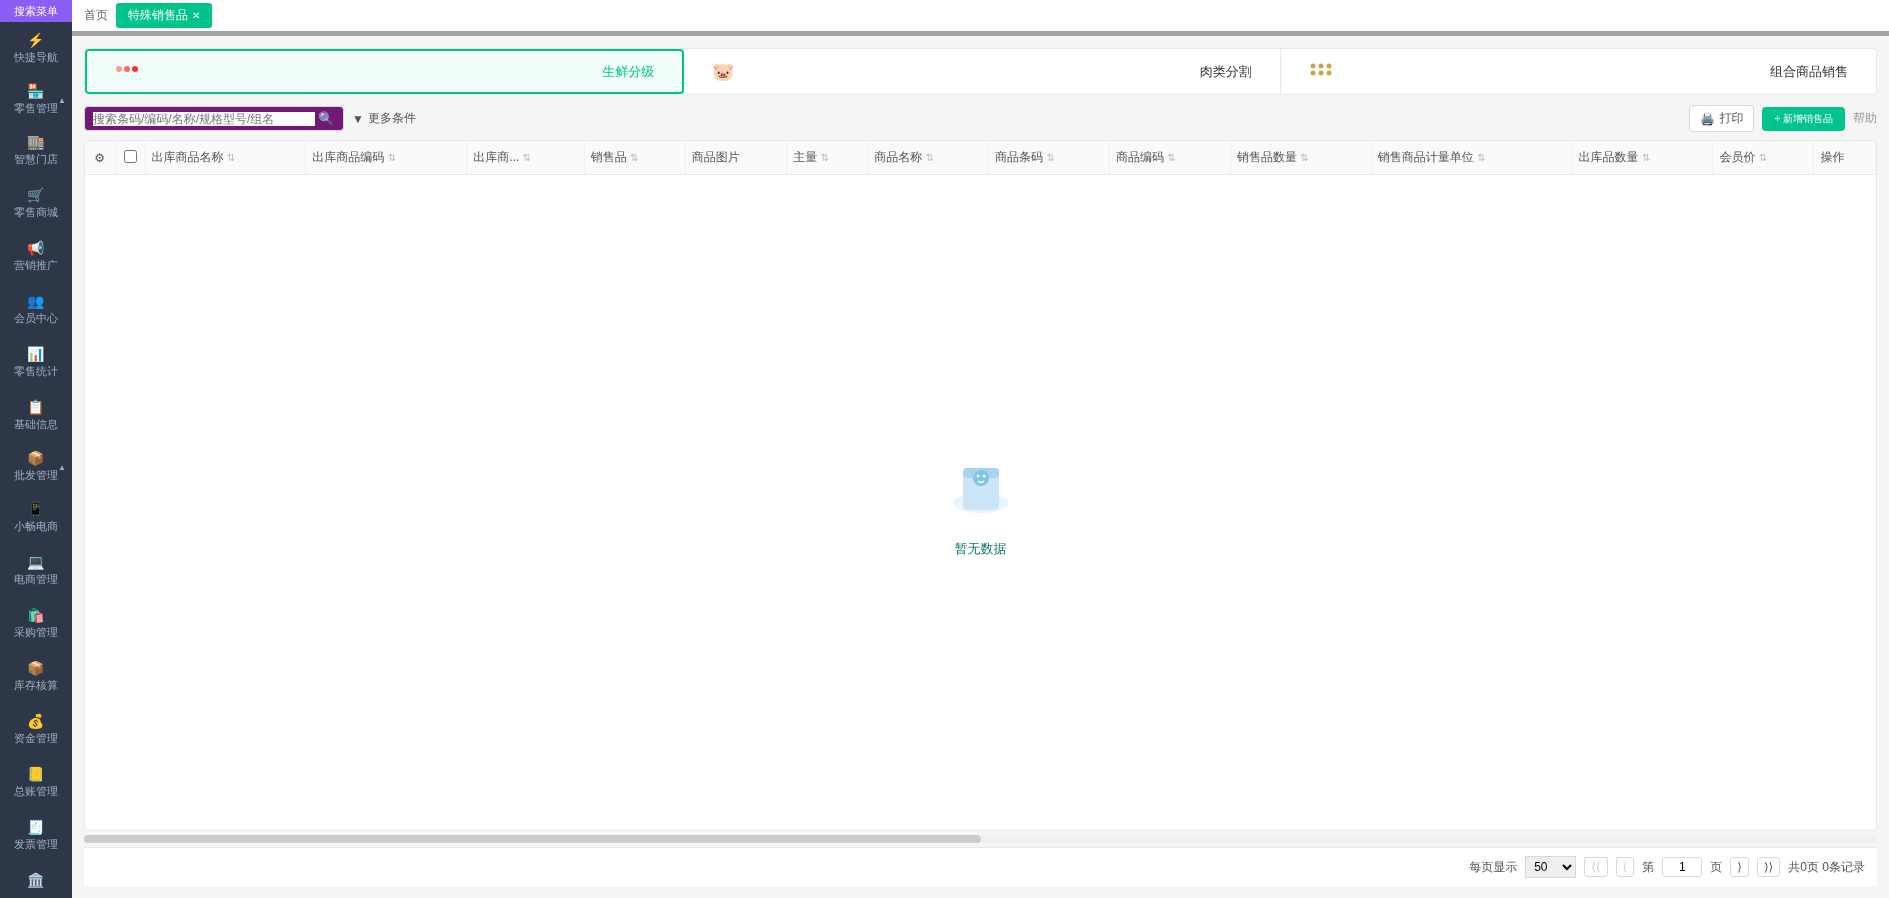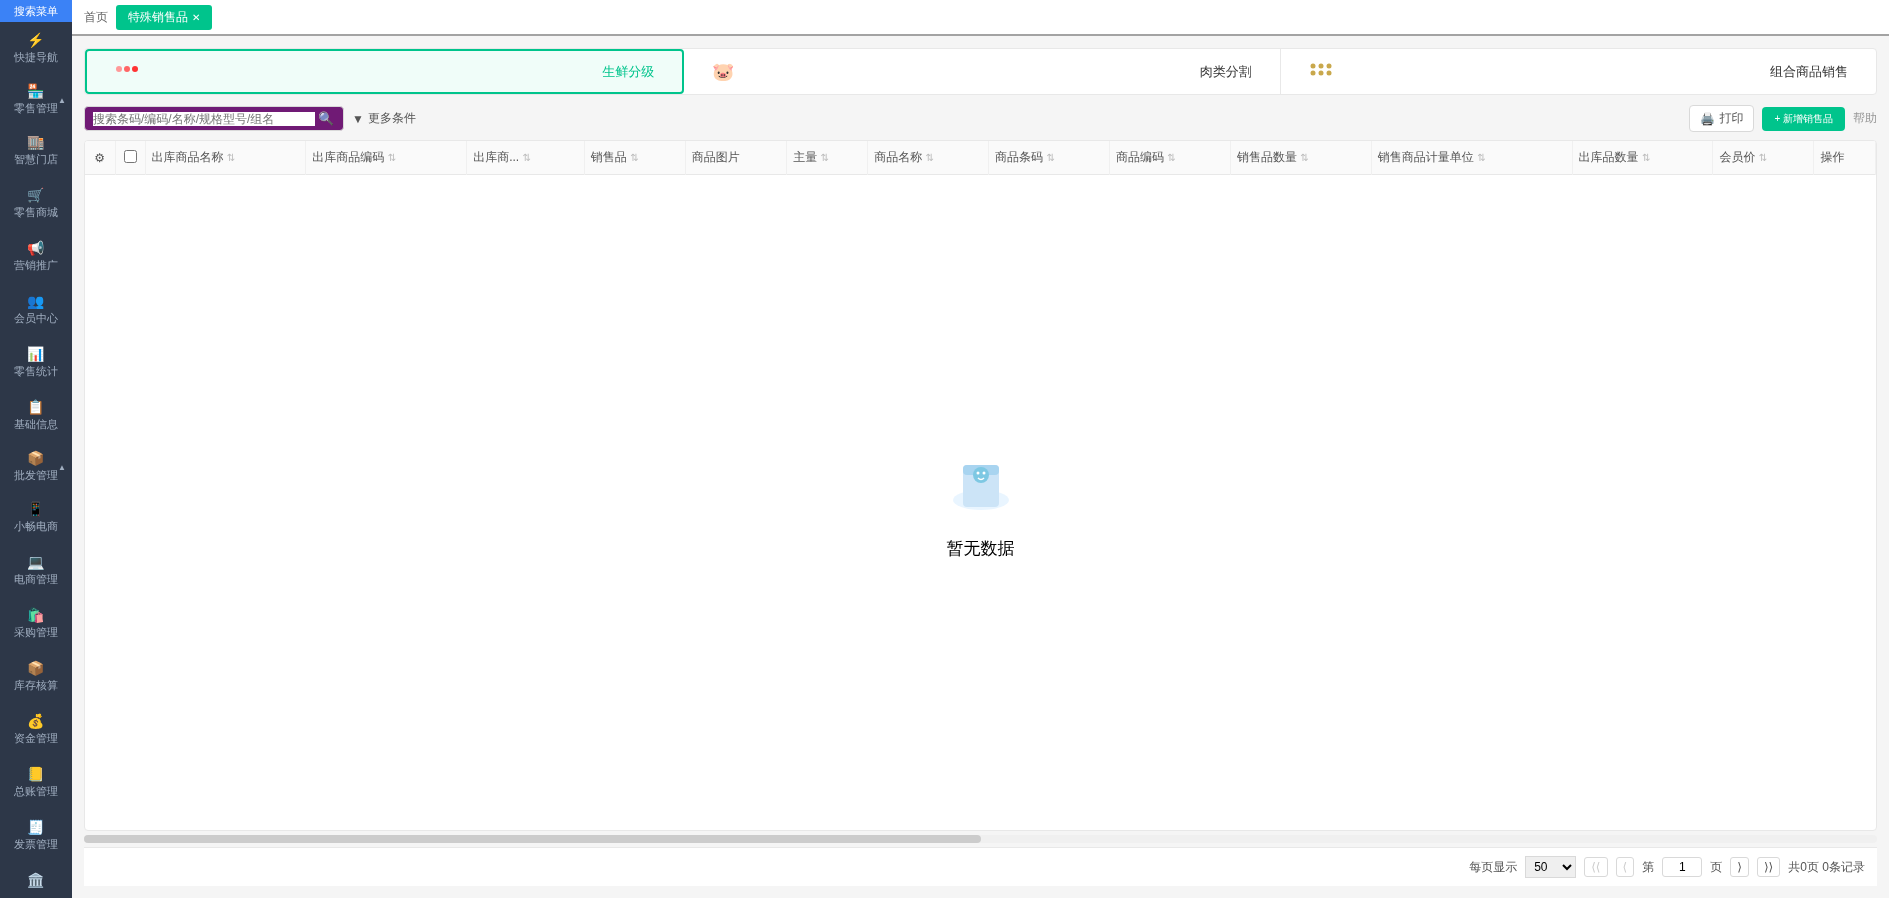--- a/index.html
+++ b/index.html
@@ -9,21 +9,21 @@
     .sidebar {
       width: 72px;
       background: #2d3748;
       color: #ccc;
       display: flex;
       flex-direction: column;
       height: 100%;
       flex-shrink: 0;
     }
     .sidebar-logo {
-      background: #3b82f6;
+      background: #8b5cf6;
       padding: 0 4px;
       text-align: right;
       color: #fff;
       font-size: 11px;
       height: 36px;
       display: flex;
       align-items: center;
       justify-content: center;
     }
     .sidebar-item {
@@ -64,21 +64,21 @@
     .main {
       flex: 1;
       display: flex;
       flex-direction: column;
       overflow: hidden;
     }
 
     
     .topbar {
       background: #fff;
-      border-bottom: 2px solid #a3a3a3;
+      border-bottom: 5px solid #a3a3a3;
       padding: 8px 12px;
       height: 36px;
       display: flex;
       align-items: center;
       gap: 8px;
     }
     .topbar-home {
       color: #666;
       font-size: 12px;
       cursor: pointer;
@@ -248,21 +248,21 @@
       flex-direction: column;
       align-items: center;
       justify-content: center;
       padding: 60px 0;
     }
     .empty-icon {
       width: 80px;
       height: 80px;
       margin-bottom: 12px;
     }
-    .empty-text { color: #000000; font-size: 17px; }
+    .empty-text { color: #0f766e; font-size: 13px; }
 
     
     .pagination {
       background: #fff;
       border-top: 1px solid #e8e8e8;
       padding: 8px 12px;
       display: flex;
       align-items: center;
       justify-content: flex-end;
       gap: 8px;

